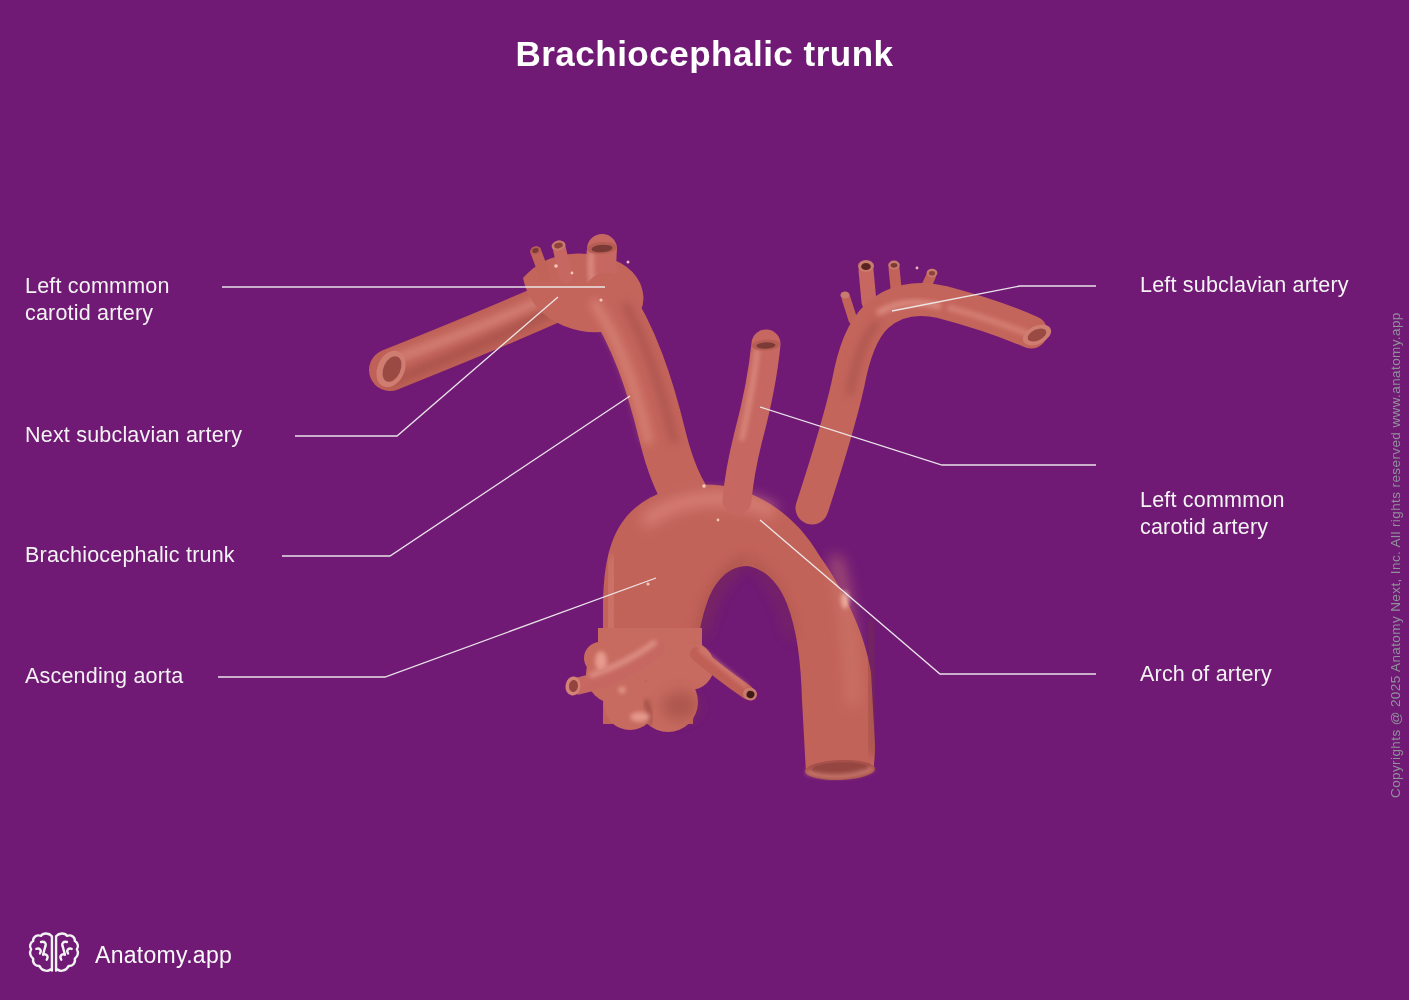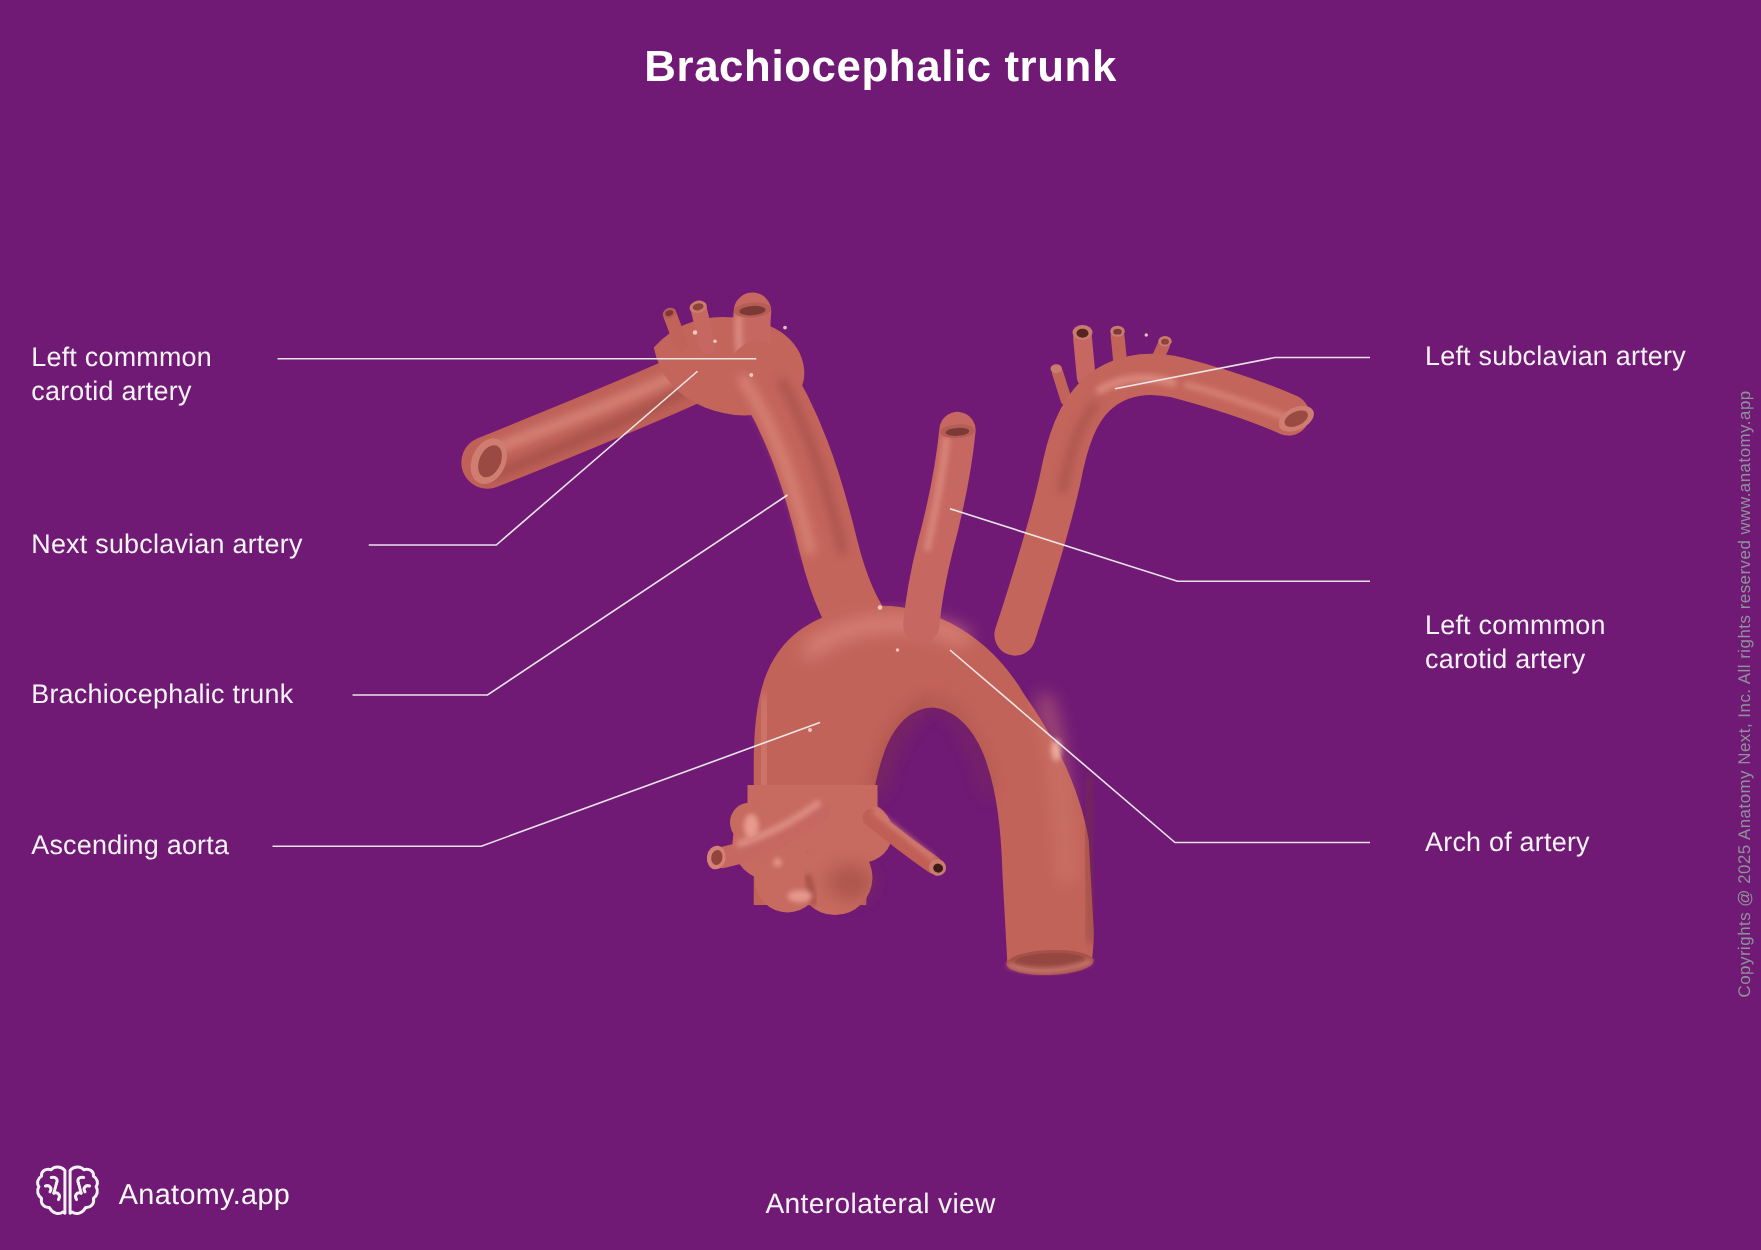--- a/index.html
+++ b/index.html
@@ -207,17 +207,16 @@
         <path d="M24,5 C21,1.5 15.5,1.5 13.5,4.5 C9,3 5.5,6 6,9.5 C3,11 2,15 4,17.5 C2,20.5 3,24.5 6,26.5 C5,30.5 8,34 12,33.5 C14,38 19.5,39.5 22.5,37 L24,38 Z"></path>
         <path d="M13.5,10.5 C17,9.5 19,12 17.5,15"></path>
         <path d="M9,17 C12,16 14.5,18.5 12.5,21.5"></path>
         <path d="M15.5,22.5 C19,21.5 21,24.5 19,27.5"></path>
         <path d="M17.5,15 L15.5,22.5"></path>
       </g>
     </svg>
     <span class="brand-text">Anatomy.app</span>
   </div>
 
-  <div class="view-label">Anterolateral view</div>
 
   <div class="copyright">Copyrights @ 2025 Anatomy Next, Inc. All rights reserved www.anatomy.app</div>
 
 </div>
 
 </body></html>

